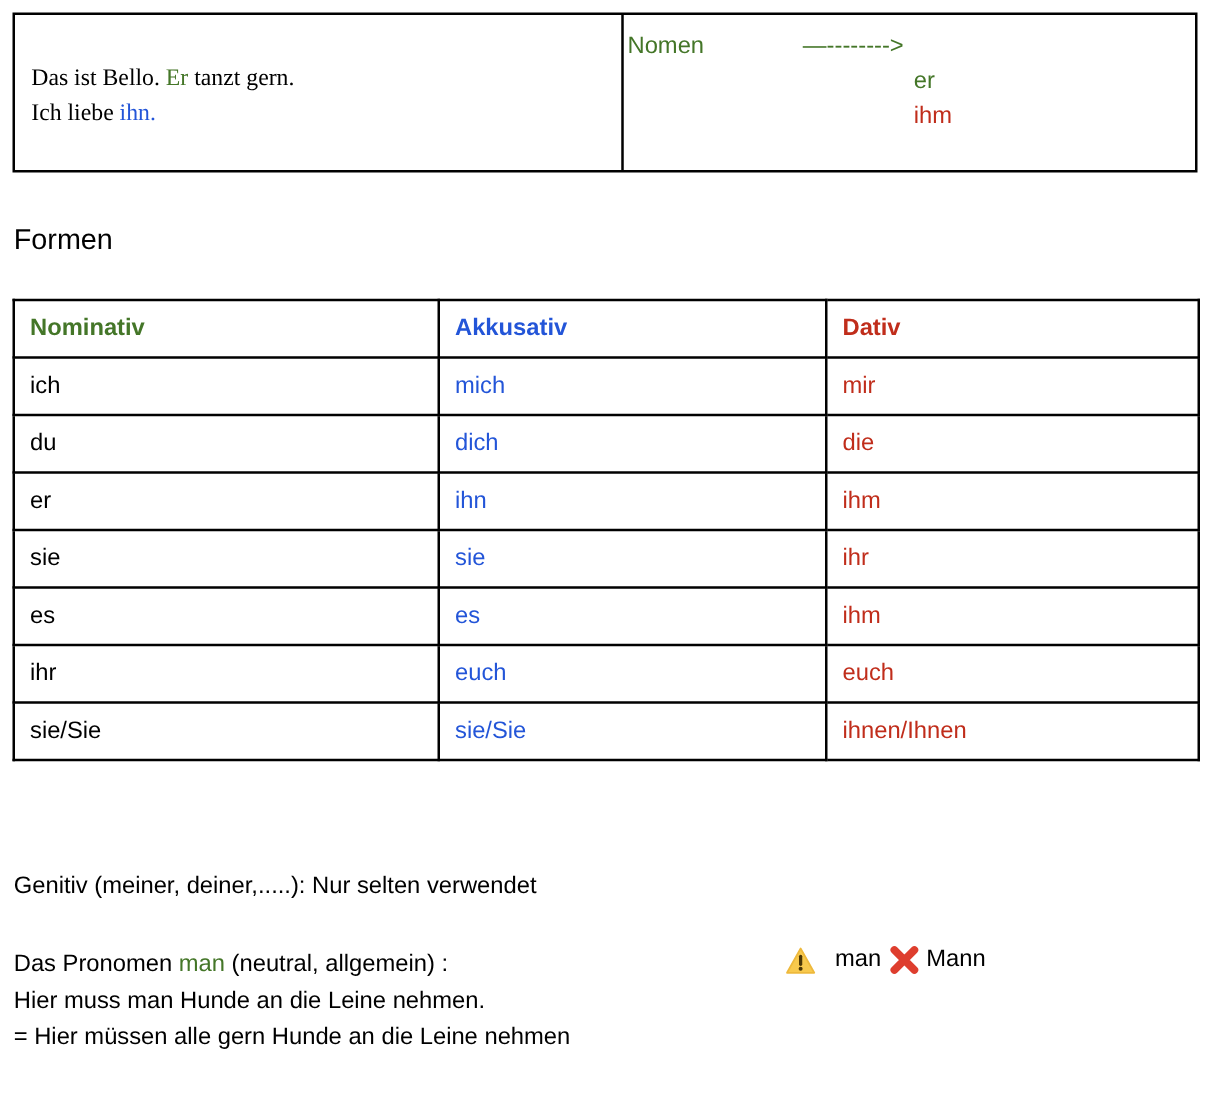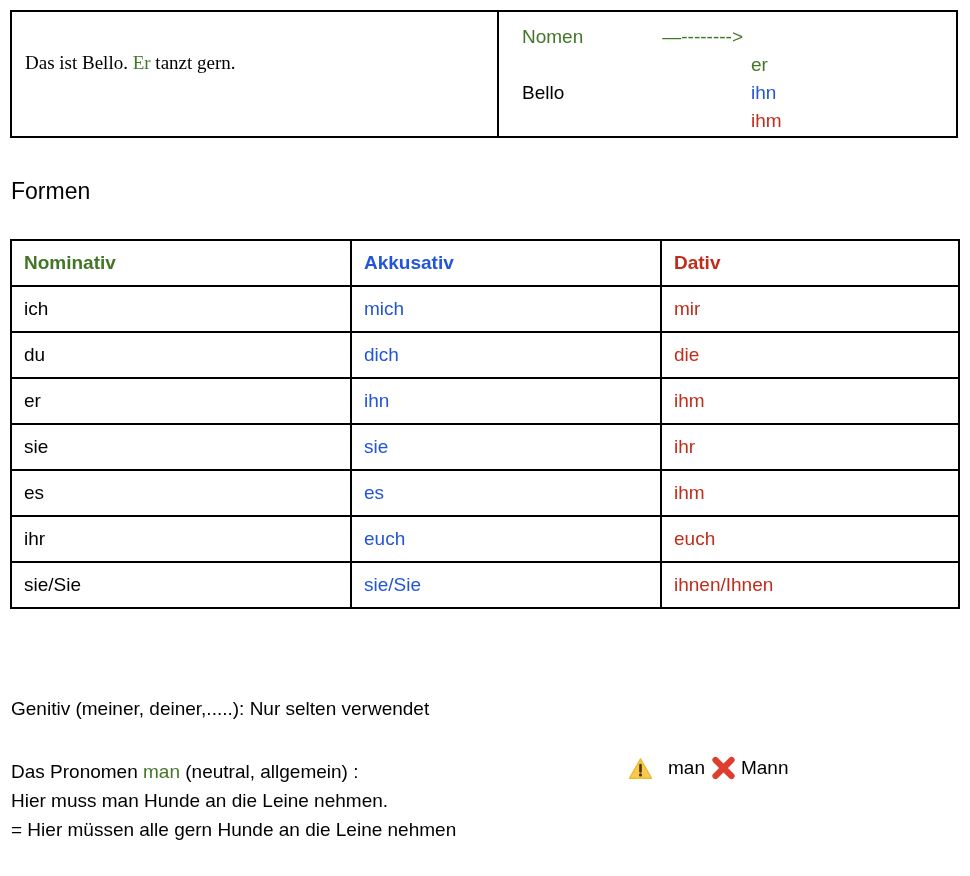--- a/index.html
+++ b/index.html
@@ -33,21 +33,21 @@
   }
   .intro-left{
     width:487px; flex:none;
     border-right:2px solid var(--border);
     padding:37px 6px 0 13px;
     line-height:28px;
     font-family:Liberation Serif, serif;
   }
   .intro-right{
     flex:1;
-    padding:11px 4px 0 23px;
+    padding:11px 4px 0 3px;
     line-height:28px;
   }
   .ir-line{ display:flex; }
   .ir-noun{
     width:229px; flex:none;
     display:flex; justify-content:space-between;
   }
   .arrow{ margin-right:8px; }
 
   .c-green{ color:var(--green); }
@@ -97,42 +97,37 @@
   .hier-line2{ position:absolute; left:11px; top:816px; line-height:28px; }
 </style>
 </head>
 <body>
 
 <div class="page">
 
   <div class="intro-table">
     <div class="intro-left">
       <div><span>Das ist Bello. </span><span class="c-green">Er</span><span> tanzt gern.</span></div>
+      <div><span>Ich liebe </span><span class="c-blue">ihn.</span></div>
     </div>
     <div class="intro-right">
       <div class="ir-line">
         <span class="ir-noun">
           <span class="c-green">Nomen</span>
           <span class="c-green arrow">—--------&gt;</span>
         </span>
       </div>
       <div class="ir-line">
         <span class="ir-noun">
             <span></span>
           </span>
         <span class="c-green">er</span>
       </div>
       <div class="ir-line">
         <span class="ir-noun">
-            <span>Bello</span>
-          </span>
-        <span class="c-blue">ihn</span>
-      </div>
-      <div class="ir-line">
-        <span class="ir-noun">
             <span></span>
           </span>
         <span class="c-red">ihm</span>
       </div>
     </div>
   </div>
 
   <div class="formen">Formen</div>
 
   <table class="main-table">

